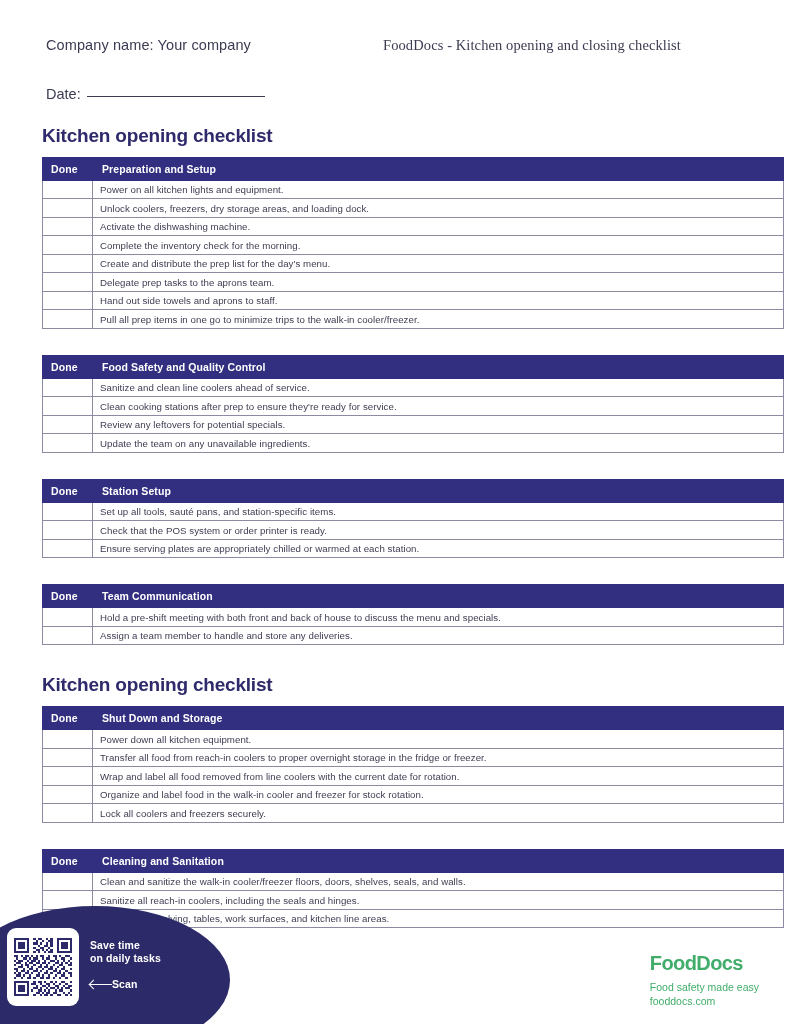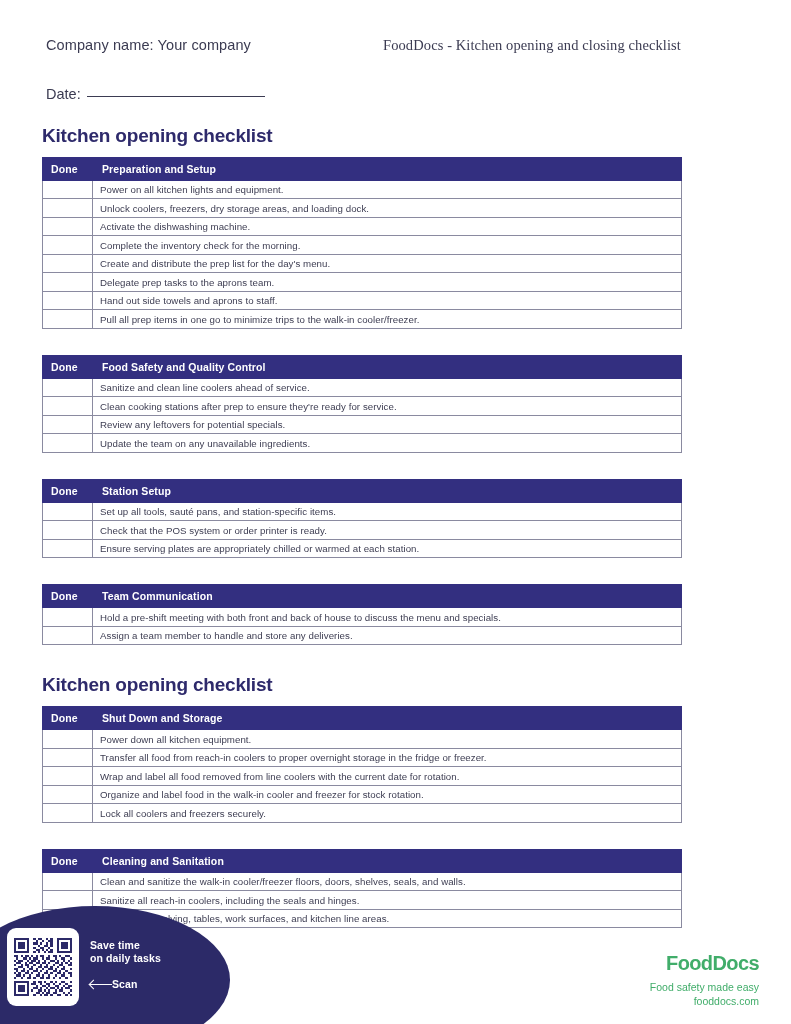--- a/index.html
+++ b/index.html
@@ -78,21 +78,21 @@
     letter-spacing: -0.2px;
     margin: 0 0 10px 0;
     line-height: 1.1;
   }
   .section-title.second {
     margin-top: 30px;
   }
 
   
   .tbl {
-    width: 640px;
+    width: 742px;
     border-collapse: collapse;
     table-layout: fixed;
     margin-bottom: 26px;
     border: 1px solid #8a8aa0;
     padding-left: 33px;
   }
   .tbl.tight { margin-bottom: 22px; }
 
   .tbl col.c-done { width: 50px; }
 
@@ -191,21 +191,20 @@
     width: 6px; height: 6px;
     border-left: 1.4px solid #ffffff;
     border-bottom: 1.4px solid #ffffff;
     transform: rotate(45deg);
   }
 
   .brand {
     position: absolute;
     right: 32px;
     bottom: 16px;
-    text-align: right;
   }
   .brand-logo {
     font-size: 20px;
     font-weight: bold;
     color: #41ad6a;
     letter-spacing: -0.6px;
     line-height: 1;
     white-space: nowrap;
   }
   .brand-tag {

